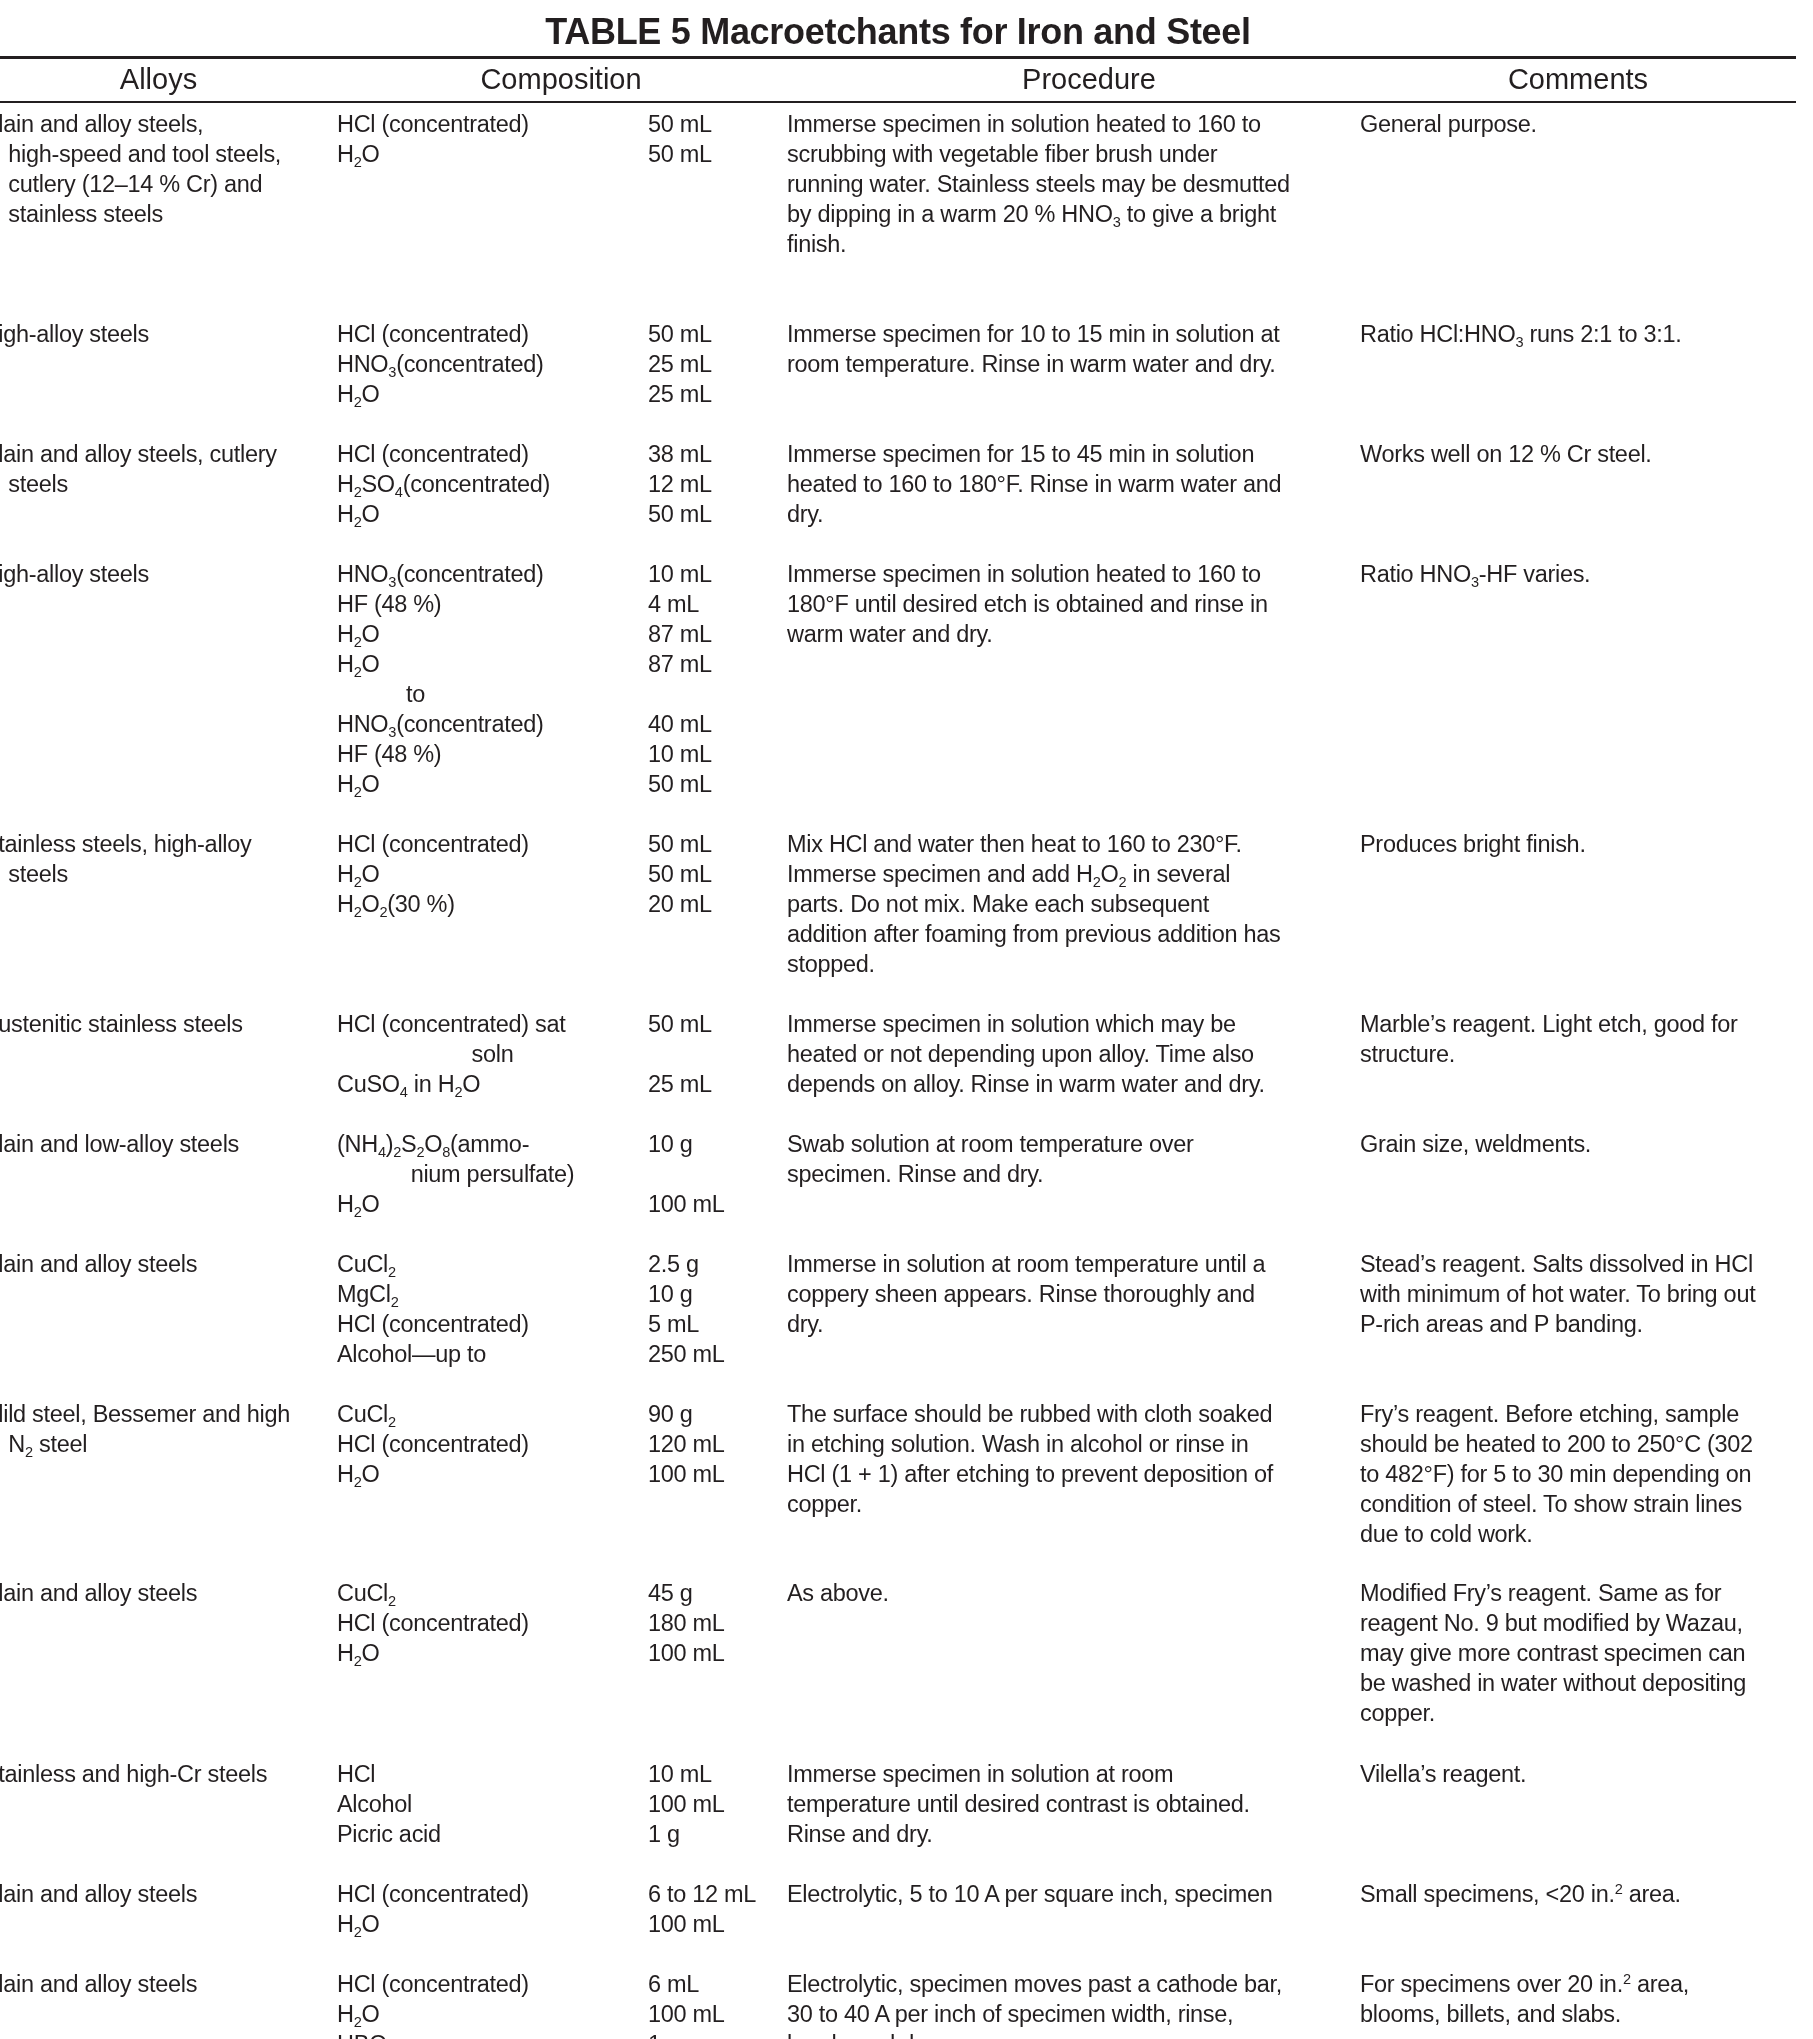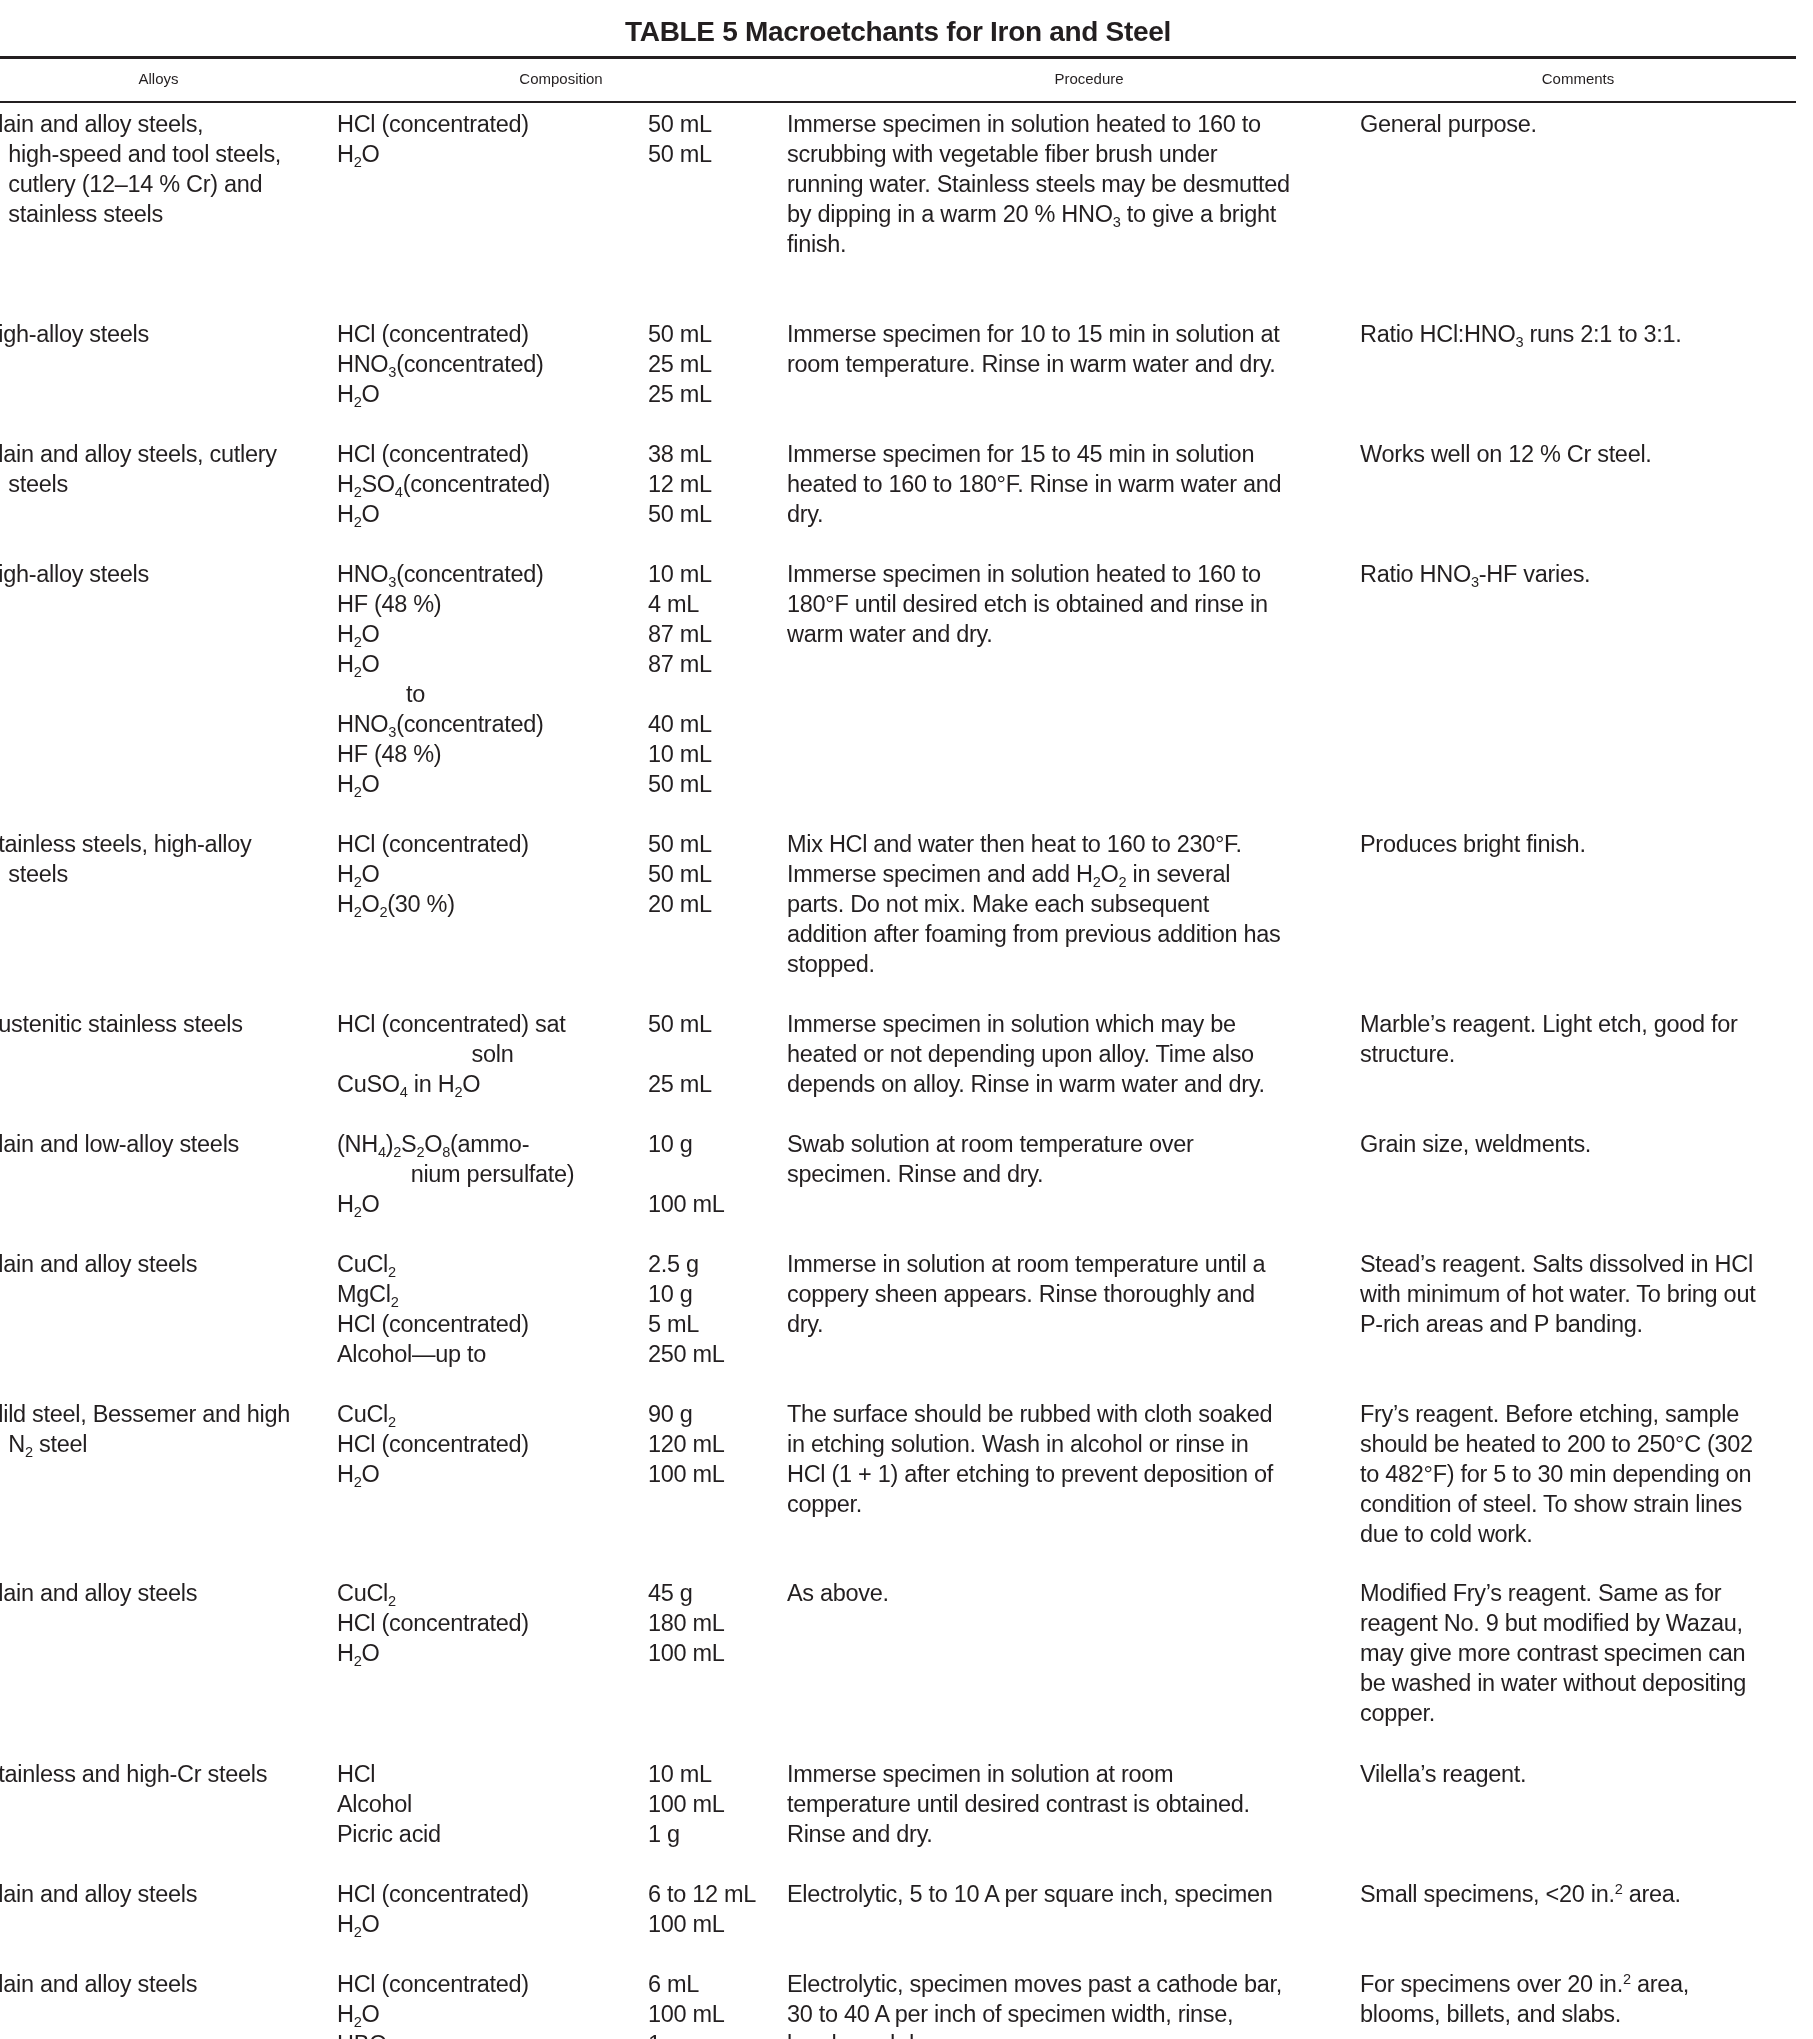--- a/index.html
+++ b/index.html
@@ -22,21 +22,21 @@
     width: 1813px;
     height: 2040px;
   }
   .table-title {
     position: absolute;
     left: 0;
     width: 1796px;
     top: 15px;
     text-align: center;
     font-weight: bold;
-    font-size: 28px;
+    font-size: 36px;
     letter-spacing: -0.3px;
     line-height: 34px;
     color: #231f20;
   }
   .rule-thick {
     position: absolute;
     left: 0;
     top: 56px;
     width: 1796px;
     height: 3.4px;
@@ -46,21 +46,21 @@
     position: absolute;
     left: 0;
     top: 101px;
     width: 1796px;
     height: 1.7px;
     background: #231f20;
   }
   .col-header {
     position: absolute;
     top: 64px;
-    font-size: 15px;
+    font-size: 29px;
     line-height: 30px;
     text-align: center;
     color: #231f20;
   }
   .rows {
     position: absolute;
     left: 0;
     top: 0;
     width: 1813px;
     height: 2040px;

